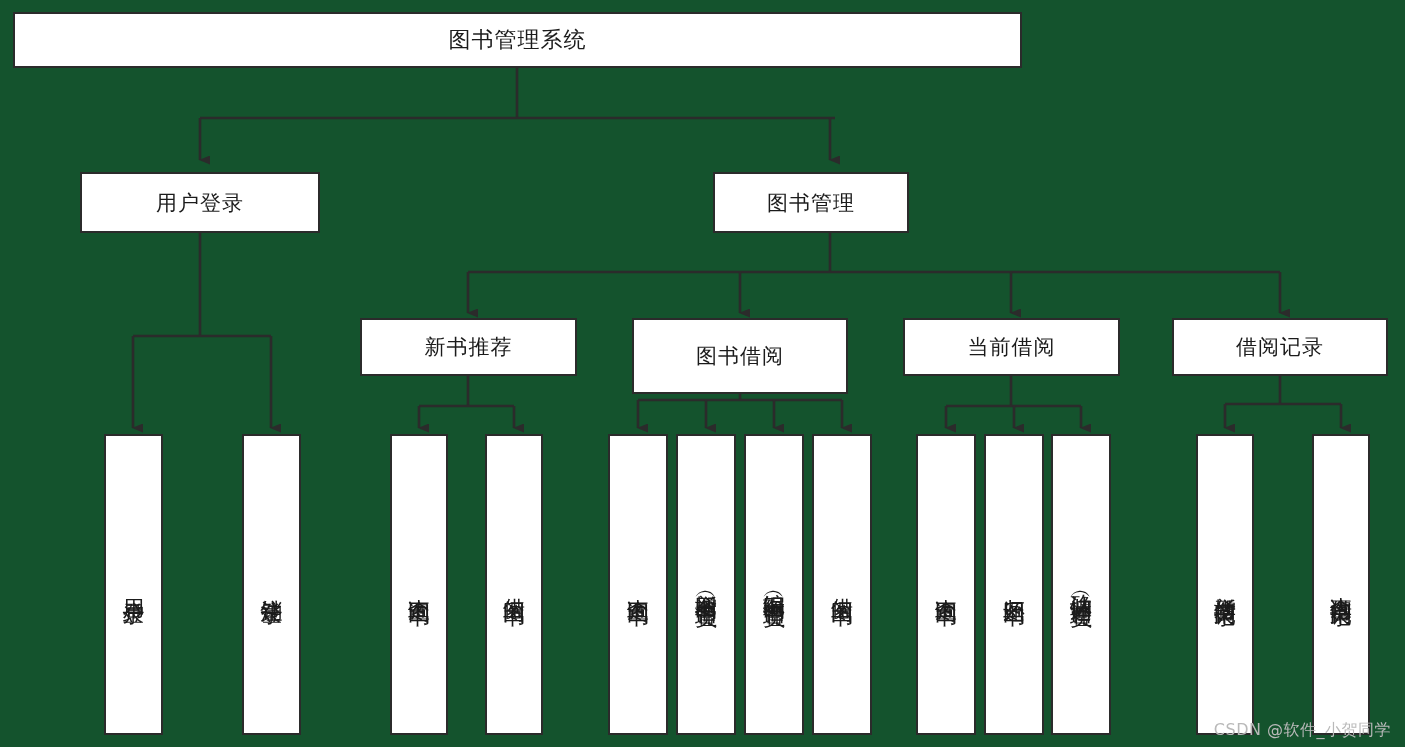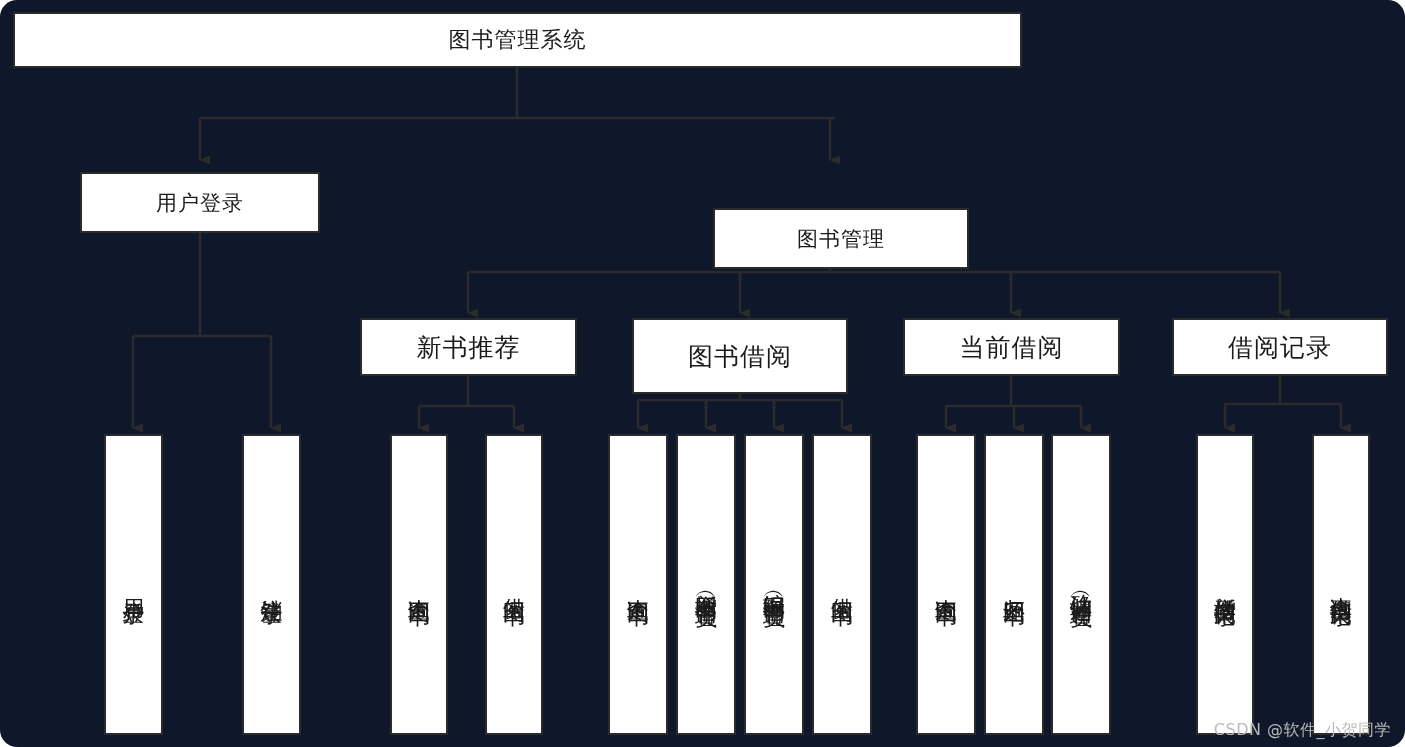--- a/index.html
+++ b/index.html
@@ -5,23 +5,22 @@
 <style>
   html,body{margin:0;padding:0;background:#ffffff;}
   body{
     font-family:"DejaVu Sans","Liberation Sans",sans-serif;
     -webkit-font-smoothing:antialiased;
   }
   #canvas{
     position:relative;
     width:1405px;
     height:747px;
-    background:#0f172a;
+    background:#14532d;
     overflow:hidden;
-    border-radius:17px;
   }
   #edges{
     position:absolute;
     left:0; top:0;
     width:1405px; height:747px;
     pointer-events:none;
   }
   .node{
     position:absolute;
     box-sizing:border-box;
@@ -35,21 +34,21 @@
   }
   .node.root{
     font-size:22px;
     letter-spacing:1px;
   }
   .node.lvl2{
     font-size:21px;
     letter-spacing:1px;
   }
   .node.lvl3{
-    font-size:25px;
+    font-size:21px;
     letter-spacing:1px;
   }
   .node.leaf{
     font-size:22px;
     padding:6px 0;
   }
   .node.leaf .vlabel{
     writing-mode:vertical-rl;
     text-orientation:upright;
     white-space:nowrap;
@@ -130,21 +129,21 @@
     </g>
   </svg>
 
   <div class="node root" style="left:13px; top:12px; width:1009px; height:56px;">
     <span class="hlabel">图书管理系统</span>
   </div>
 
   <div class="node lvl2" style="left:80px; top:172px; width:240px; height:61px;">
     <span class="hlabel">用户登录</span>
   </div>
-  <div class="node lvl2" style="left:713px; top:172px; width:256px; height:61px;margin-top:36px;">
+  <div class="node lvl2" style="left:713px; top:172px; width:196px; height:61px;">
     <span class="hlabel">图书管理</span>
   </div>
 
   <div class="node lvl3" style="left:360px; top:318px; width:217px; height:58px;">
     <span class="hlabel">新书推荐</span>
   </div>
   <div class="node lvl3" style="left:632px; top:318px; width:216px; height:76px;">
     <span class="hlabel">图书借阅</span>
   </div>
   <div class="node lvl3" style="left:903px; top:318px; width:217px; height:58px;">

